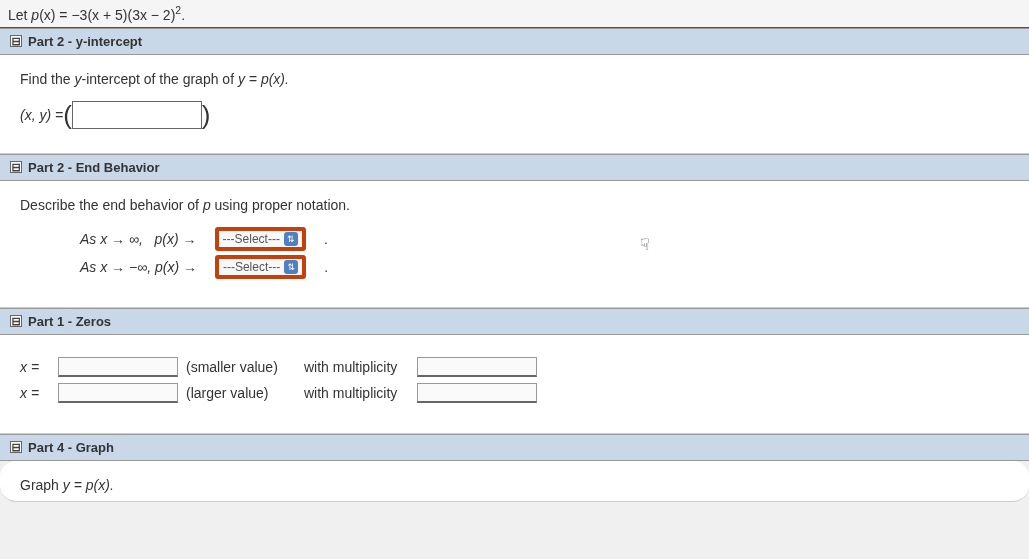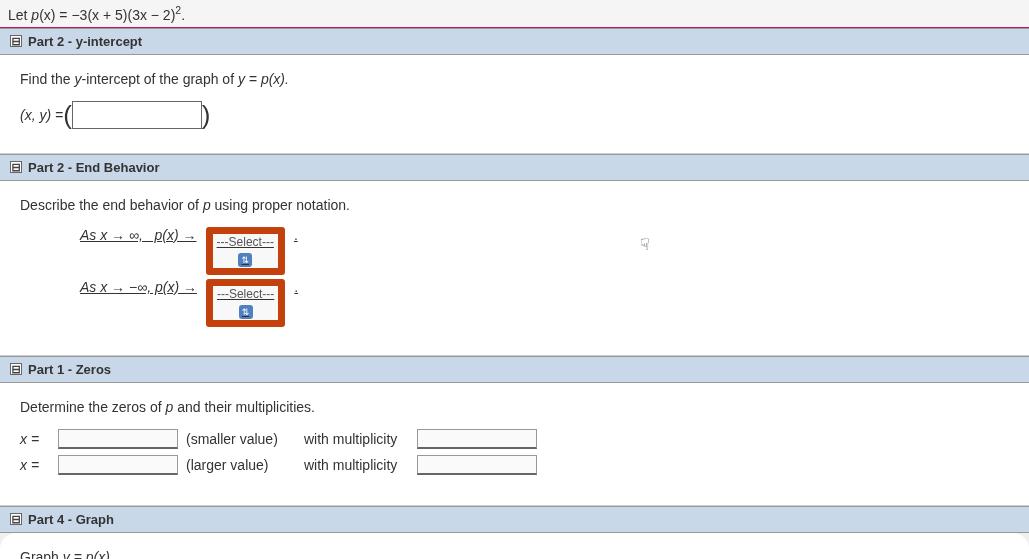--- a/index.html
+++ b/index.html
@@ -65,43 +65,42 @@
     }
     .paren-wrap {
       font-size: 26px;
       vertical-align: middle;
       display: inline-block;
       line-height: 1;
     }
     .eq-wrap { display: flex; align-items: center; }
     .indent { margin-left: 60px; }
     .select-box {
-      border: 7px solid #c2410c;
+      border: 4px solid #c2410c;
       border-radius: 3px;
       background: #f8f8f8;
       padding: 1px 4px;
       font-size: 12px;
       color: #555;
       display: inline-flex;
       align-items: center;
       gap: 4px;
-      flex-direction: column;
     }
     .select-arrow {
       background: #5080c0;
       color: #fff;
       border-radius: 3px;
       width: 14px;
       height: 14px;
       display: inline-flex;
       align-items: center;
       justify-content: center;
       font-size: 9px;
     }
-    .behavior-row { margin: 4px 0; display: flex; align-items: flex-start; gap: 9px; text-decoration: underline; }
+    .behavior-row { margin: 4px 0; display: flex; align-items: center; gap: 18px; }
     .zeros-row { margin: 6px 0; display: flex; align-items: center; gap: 8px; }
     .zeros-label { width: 30px; }
     .zeros-hint { width: 110px; }
     .cursor-icon {
       position: absolute;
       left: 640px;
       top: 235px;
       font-size: 16px;
       color: #555;
       pointer-events: none;
@@ -162,23 +161,20 @@
         <span>.</span>
       </div>
     </div>
   </div>
 
   <div class="part-header">
     <span class="collapse-icon">⊟</span>
     <span>Part 1 - Zeros</span>
   </div>
   <div class="part-body">
-    <div class="prompt-line">
-      <span>Determine the zeros of </span><span class="italic">p</span><span> and their multiplicities.</span>
-    </div>
     <div class="zeros-row">
       <span class="italic zeros-label">x =</span>
       <input class="short-input" type="text" style="">
       <span class="zeros-hint">(smaller value)</span>
       <span>with multiplicity</span>
       <input class="short-input" type="text" style="margin-left: 12px;">
     </div>
     <div class="zeros-row">
       <span class="italic zeros-label">x =</span>
       <input class="short-input" type="text" style="">

